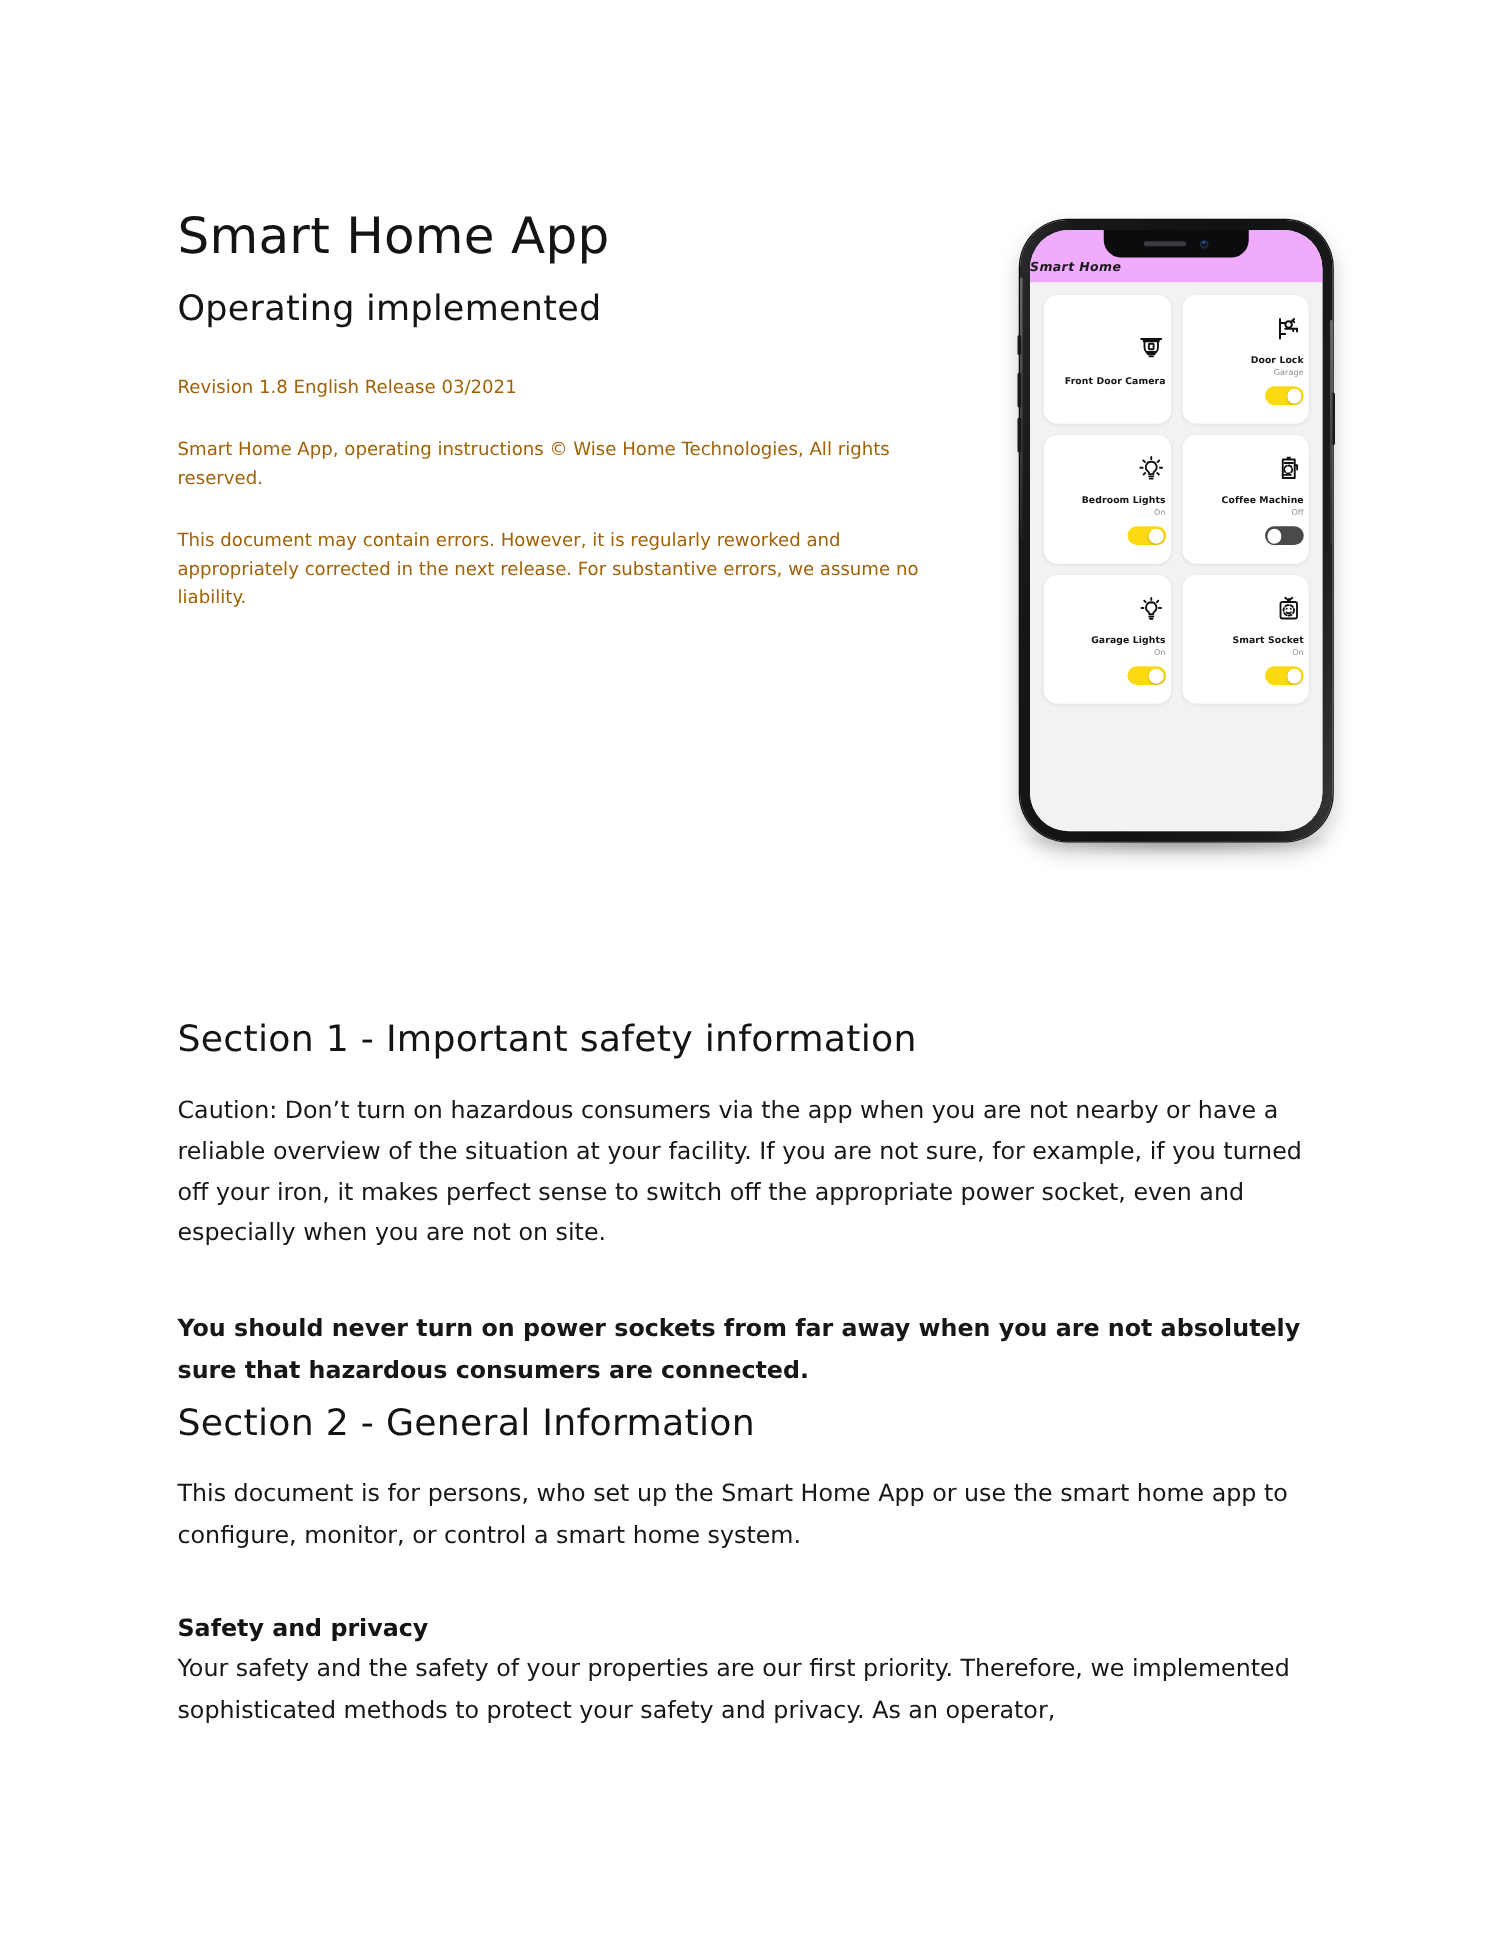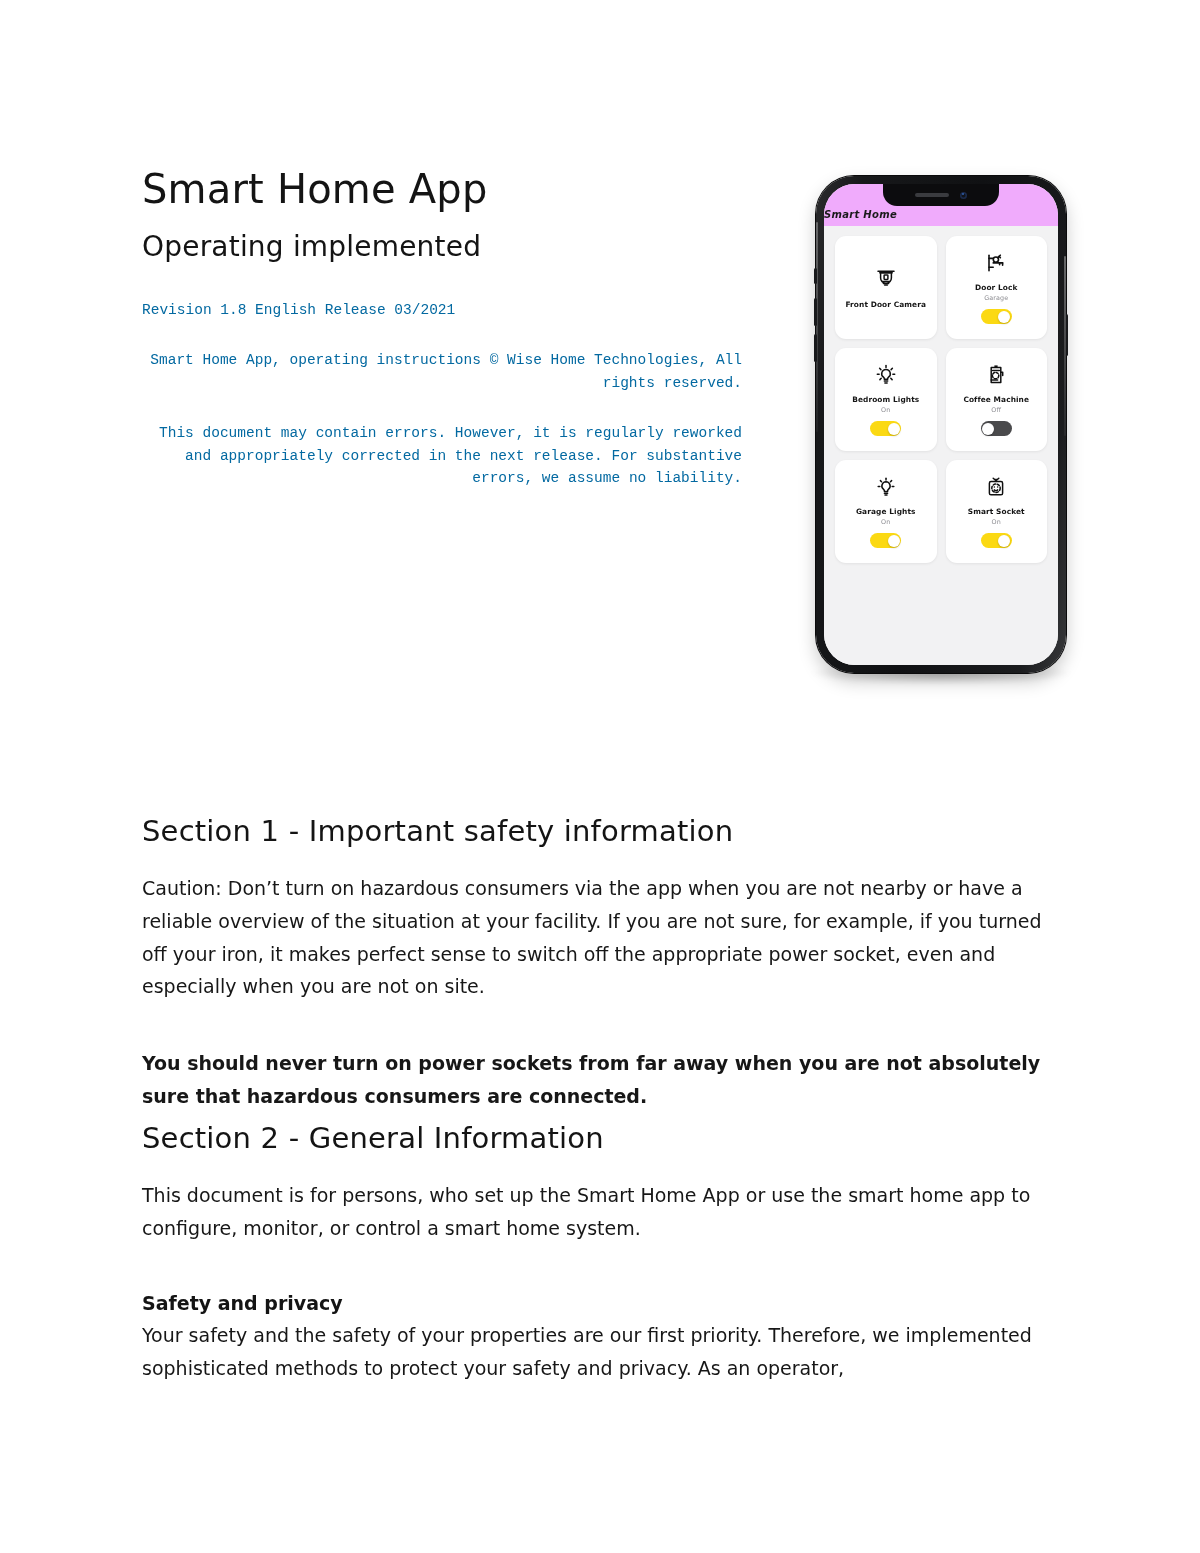--- a/index.html
+++ b/index.html
@@ -46,25 +46,24 @@
     line-height: 1.1;
     margin: 0 0 36px 0;
     color: #141414;
   }
 
   .meta {
     font-size: 14.5px;
     line-height: 1.55;
     margin: 0 0 28px 0;
     width: 600px;
-    color: #0369a1;
-    font-family: Liberation Mono, monospace;
-  }
-
-  .meta-wide { width: 600px; text-align: right; }
+    color: #a16207;
+  }
+
+  .meta-wide { width: 600px; }
 
   
   .section {
     position: absolute;
     left: 142px;
     width: 930px;
   }
 
   #section1 { top: 815px; }
   #section2 { top: 1122px; }
@@ -250,21 +249,21 @@
     gap: 9px;
   }
 
   .card {
     background: #ffffff;
     border-radius: 11px;
     height: 103px;
     box-shadow: 0 1px 3px rgba(0,0,0,0.07);
     display: flex;
     flex-direction: column;
-    align-items: center;
+    align-items: flex-end;
     justify-content: center;
     padding: 6px 4px;
     box-sizing: border-box;
   }
 
   .card-icon {
     width: 24px;
     height: 24px;
     display: flex;
     align-items: center;

